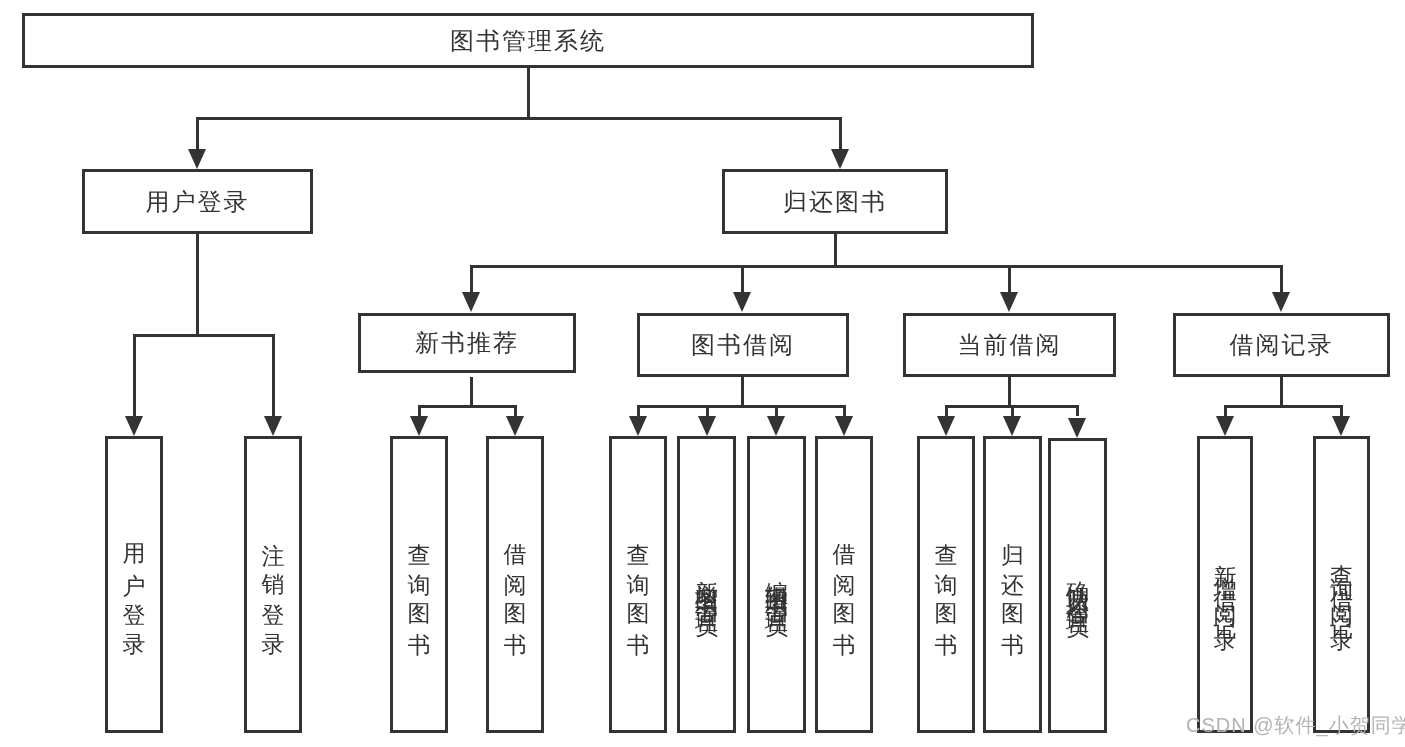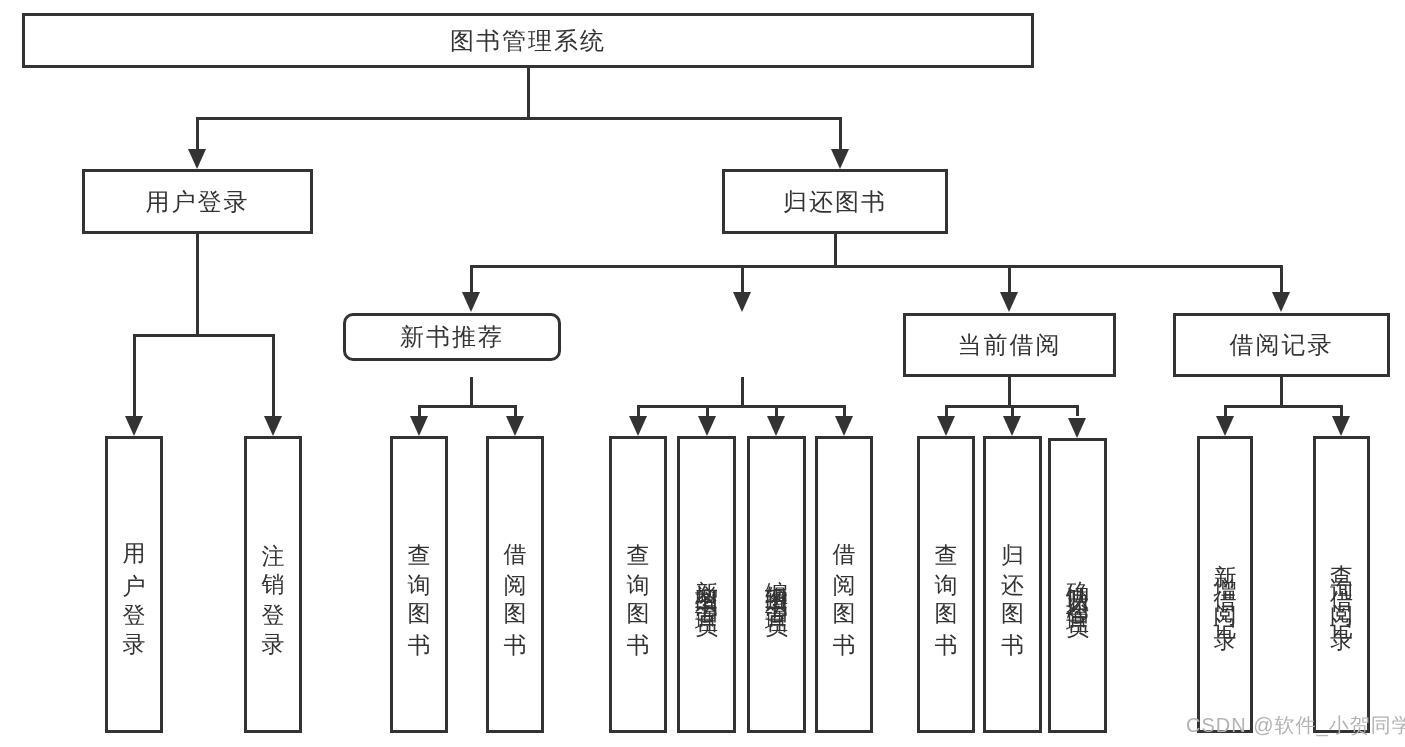--- a/index.html
+++ b/index.html
@@ -70,22 +70,25 @@
   <div class="line hline" style="left:470px;top:265px;width:813px;"></div>
   <div class="line vline" style="left:470px;top:265px;height:27px;"></div>
   <div class="arrow" style="left:462px;top:292px;"></div>
   <div class="line vline" style="left:741px;top:265px;height:27px;"></div>
   <div class="arrow" style="left:733px;top:292px;"></div>
   <div class="line vline" style="left:1008px;top:265px;height:27px;"></div>
   <div class="arrow" style="left:1000px;top:292px;"></div>
   <div class="line vline" style="left:1280px;top:265px;height:27px;"></div>
   <div class="arrow" style="left:1272px;top:292px;"></div>
 
-  <div class="box hbox" style="left:343px;top:313px;width:218px;height:48px;border-radius:10px;">
+  <div class="box hbox" style="left:358px;top:313px;width:218px;height:60px;">
     <span>新书推荐</span>
+  </div>
+  <div class="box hbox" style="left:637px;top:313px;width:212px;height:64px;">
+    <span>图书借阅</span>
   </div>
   <div class="box hbox" style="left:903px;top:313px;width:213px;height:64px;">
     <span>当前借阅</span>
   </div>
   <div class="box hbox" style="left:1173px;top:313px;width:217px;height:64px;">
     <span>借阅记录</span>
   </div>
 
   <div class="line vline" style="left:470px;top:377px;height:29px;"></div>
   <div class="line vline" style="left:741px;top:377px;height:29px;"></div>

